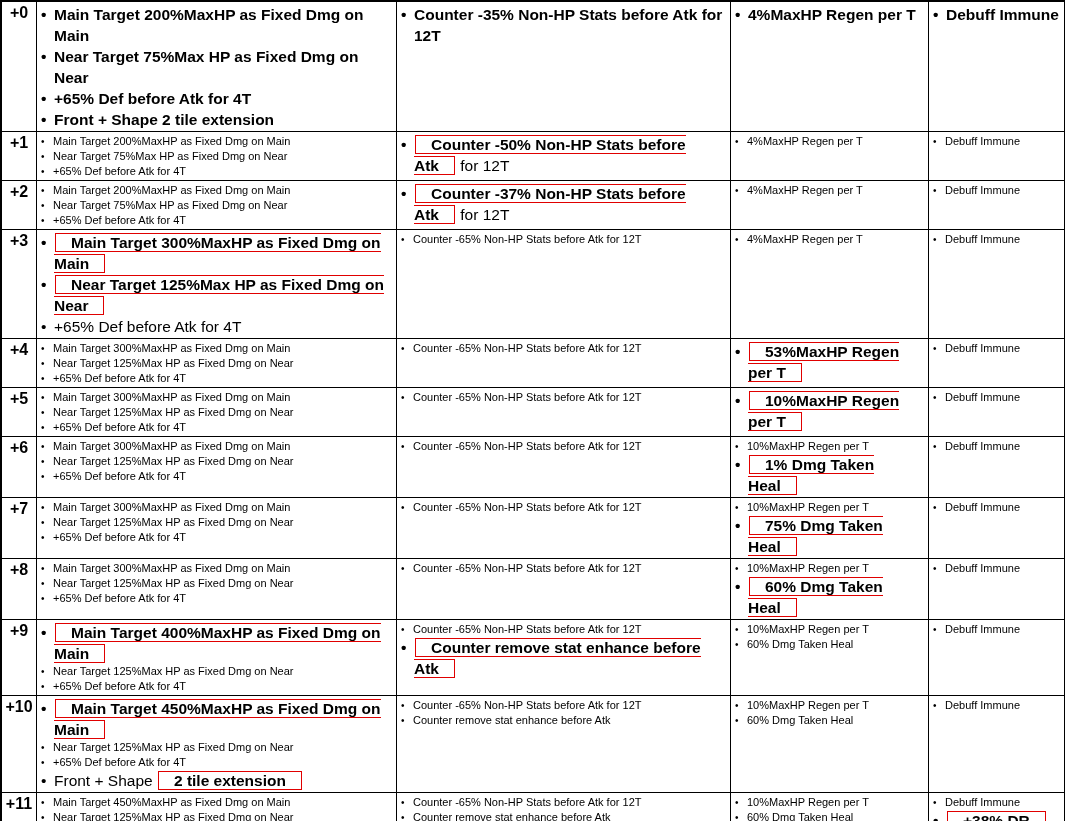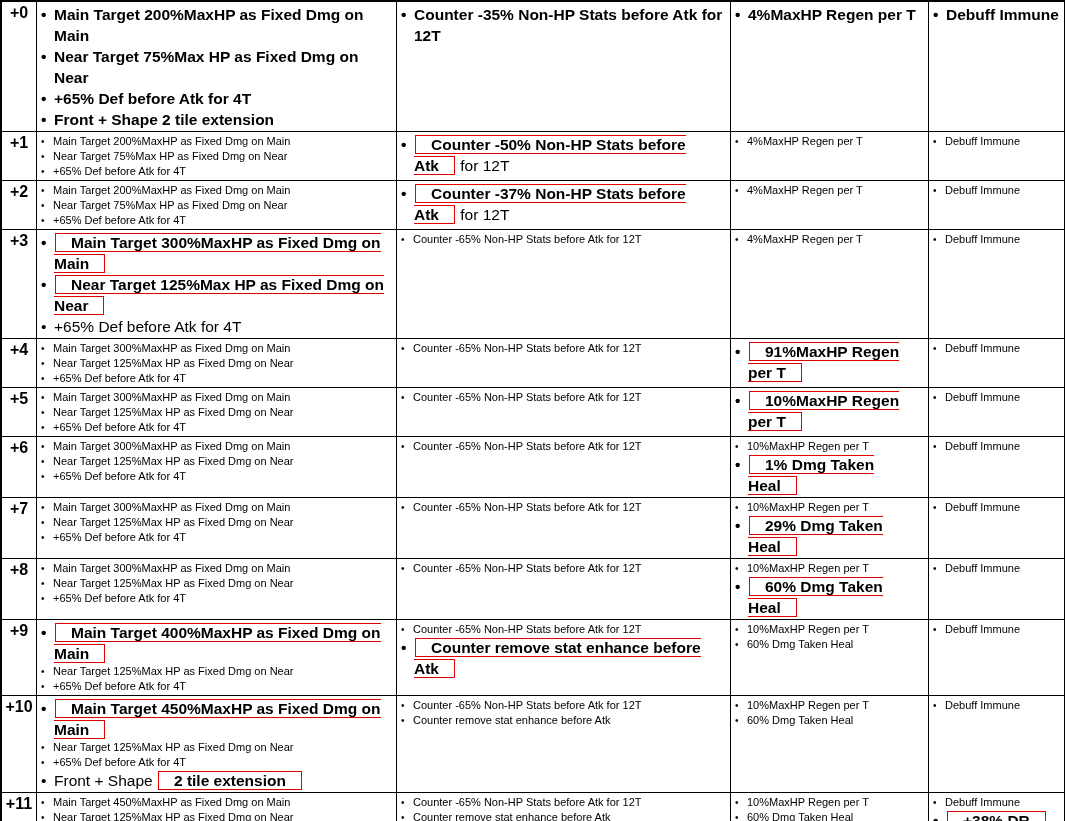--- a/index.html
+++ b/index.html
@@ -200,21 +200,21 @@
           </td>
           <td class="cell">
             <div class="item sm">
               <span class="bullet">•</span>
               <span class="txt"><span class="seg">Counter -65% Non-HP Stats before Atk for 12T</span></span>
             </div>
           </td>
           <td class="cell">
             <div class="item lg">
               <span class="bullet bold">•</span>
-              <span class="txt"><span class="seg bold boxed">91%MaxHP Regen per T</span></span>
+              <span class="txt"><span class="seg bold boxed">53%MaxHP Regen per T</span></span>
             </div>
           </td>
           <td class="cell">
             <div class="item sm">
               <span class="bullet">•</span>
               <span class="txt"><span class="seg">Debuff Immune</span></span>
             </div>
           </td>
         </tr>
         <tr style="height: 43px;">
@@ -313,21 +313,21 @@
               <span class="txt"><span class="seg">Counter -65% Non-HP Stats before Atk for 12T</span></span>
             </div>
           </td>
           <td class="cell">
             <div class="item sm">
               <span class="bullet">•</span>
               <span class="txt"><span class="seg">10%MaxHP Regen per T</span></span>
             </div>
             <div class="item lg">
               <span class="bullet bold">•</span>
-              <span class="txt"><span class="seg bold boxed">29% Dmg Taken Heal</span></span>
+              <span class="txt"><span class="seg bold boxed">75% Dmg Taken Heal</span></span>
             </div>
           </td>
           <td class="cell">
             <div class="item sm">
               <span class="bullet">•</span>
               <span class="txt"><span class="seg">Debuff Immune</span></span>
             </div>
           </td>
         </tr>
         <tr style="height: 43px;">

